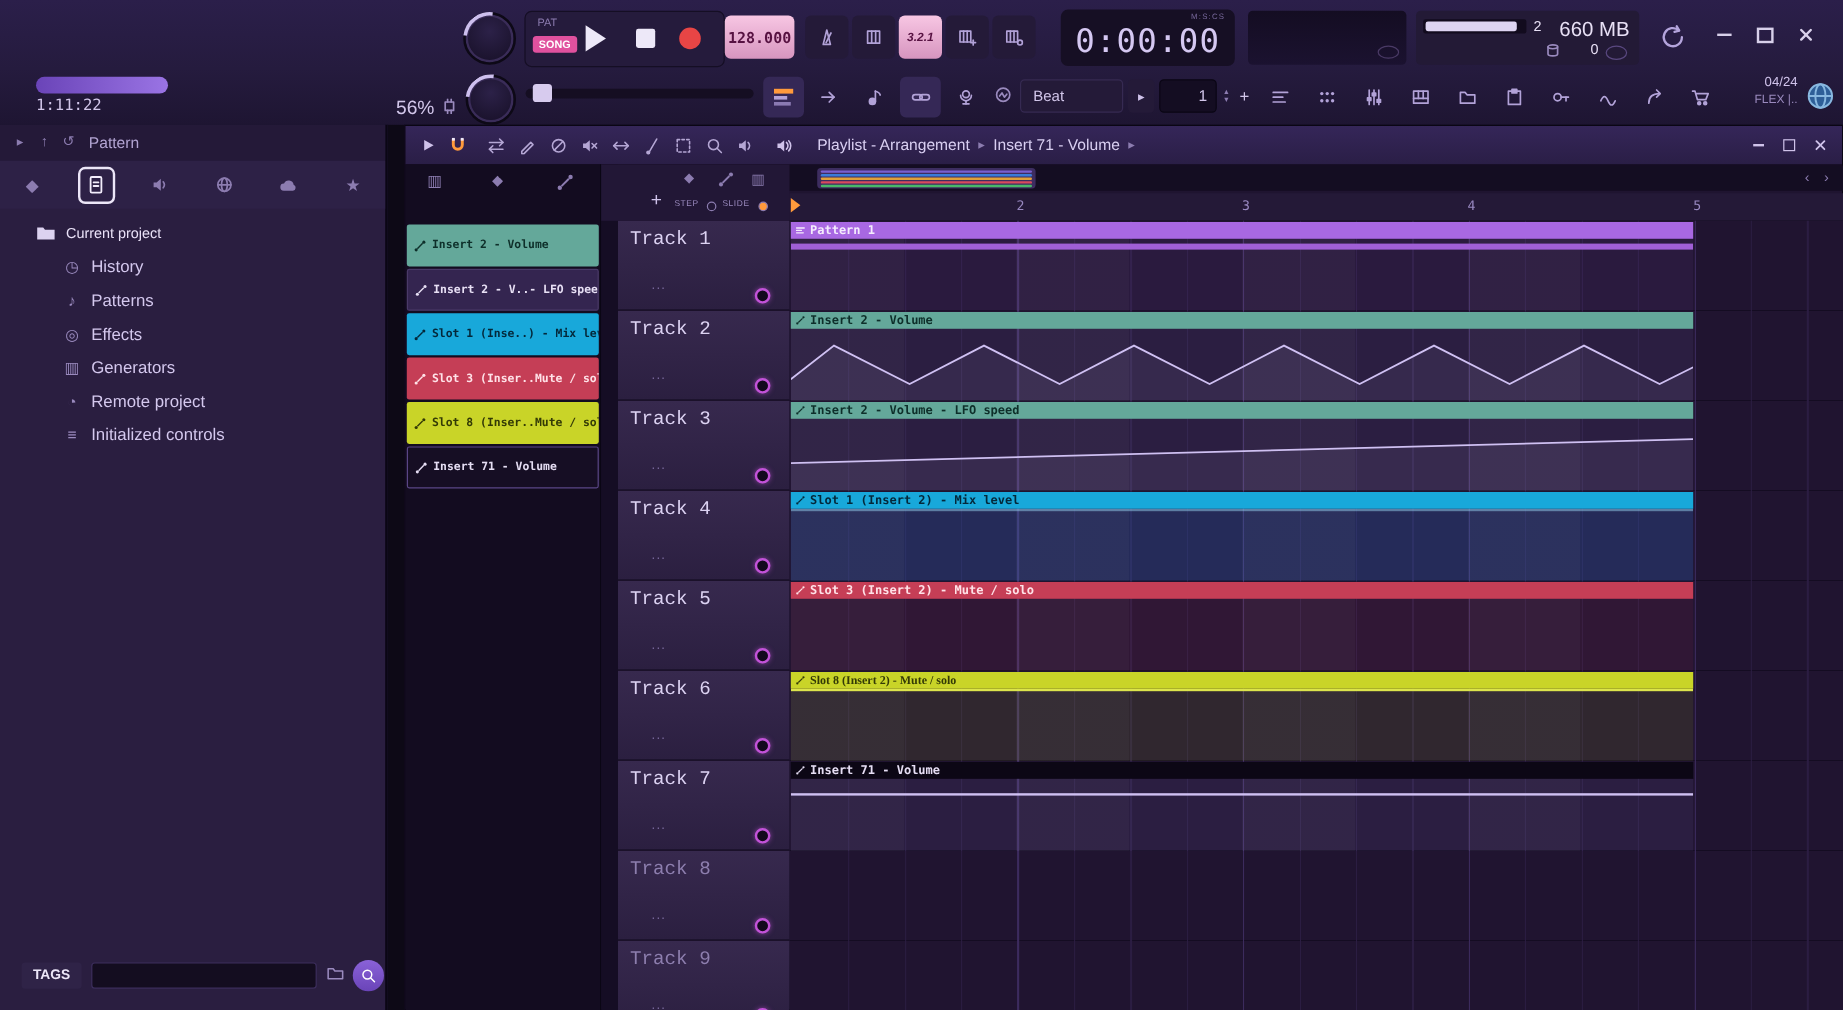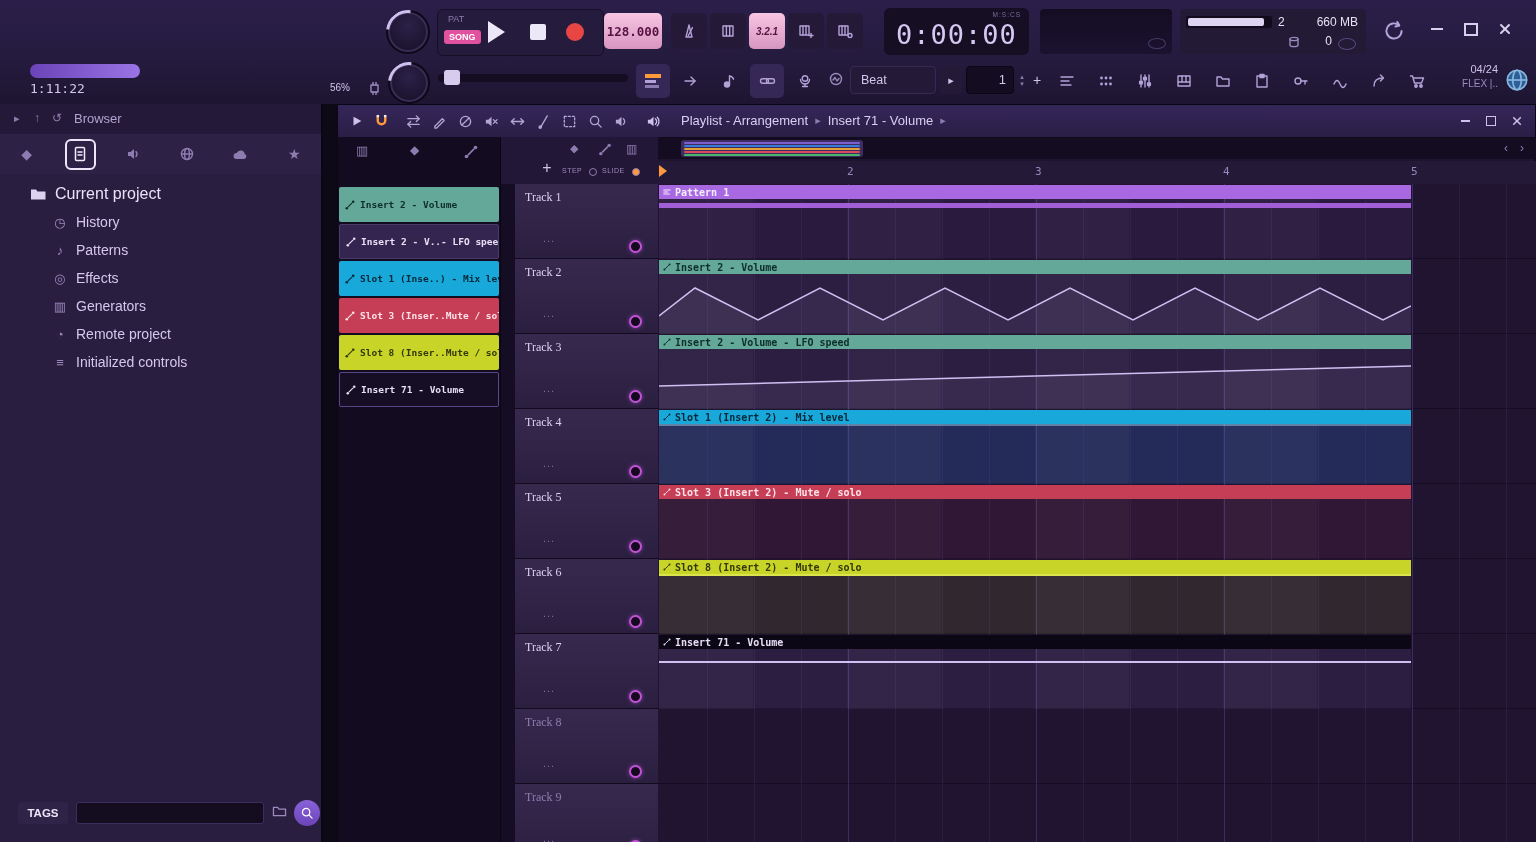--- a/index.html
+++ b/index.html
@@ -62,21 +62,21 @@
   .corner{position:absolute;left:163px;top:32px;width:157px;height:47px;background:#221736;}
   .hscroll{position:absolute;left:320px;top:33px;width:878px;height:21px;background:#140d22;}
   .hs-view{position:absolute;left:23px;top:2px;width:182px;height:17px;background:#3d2d60;border-radius:3px;overflow:hidden;}
   .hs-line{position:absolute;left:3px;width:176px;height:2px;border-radius:1px;}
   .ruler{position:absolute;left:320px;top:56px;width:878px;height:23px;background:#241937;border-bottom:1px solid #0f0a18;}
   .ruler-num{position:absolute;top:4px;font-family:"DejaVu Sans Mono",monospace;font-size:11px;color:#9888c0;}
 
   .theaders{position:absolute;left:177px;top:79px;width:143px;height:659px;overflow:hidden;}
   .tcell{position:relative;height:74px;border-bottom:1px solid #120b1e;
          background:linear-gradient(180deg,#37294e,#2b1f40);}
-  .tname{position:absolute;left:10px;top:6px;font-family:Liberation Serif, serif;font-size:12px;color:#dcd2f2;}
+  .tname{position:absolute;left:10px;top:6px;font-family:Liberation Mono, monospace;font-size:16px;color:#dcd2f2;}
   .tcell.dim .tname{color:#8d7eae;}
   .tdots{position:absolute;left:28px;top:48px;color:#7a6a9e;font-size:11px;letter-spacing:1px;}
   .led{position:absolute;right:16px;top:56px;width:9px;height:9px;border-radius:50%;
        border:2px solid #c253d8;background:#14091e;box-shadow:0 0 4px rgba(194,83,216,.6);}
 
   .grid{position:absolute;left:320px;top:79px;width:878px;height:659px;background-color:#201430;
         background-image:
           repeating-linear-gradient(90deg,transparent 0 187px,#3c2b5e 187px 188px),
           repeating-linear-gradient(90deg,transparent 0 46px,#2b1d42 46px 47px),
           repeating-linear-gradient(180deg,transparent 0 74px,#140c22 74px 75px);
@@ -154,21 +154,21 @@
 
     <div class="ab" style="left:1040px;top:9px;width:132px;height:45px;background:linear-gradient(180deg,#140d22,#1b1230);border-radius:4px;">
       <span class="ab" style="right:6px;bottom:5px;width:16px;height:9px;border:1px solid #4a3a66;border-radius:50%;"></span>
     </div>
 
     <div class="ab" style="left:1180px;top:9px;width:186px;height:45px;background:#231a36;border-radius:4px;">
       <span class="ab" style="left:6px;top:7px;width:86px;height:12px;background:#120b1e;border-radius:2px;">
         <span class="ab" style="left:2px;top:2px;width:76px;height:8px;background:#ded4f2;border-radius:2px;"></span>
       </span>
       <span class="ab" style="left:98px;top:6px;font-size:12px;color:#e8e0f5;">2</span>
-      <span class="ab" style="right:8px;top:6px;font-size:12px;color:#e8e0f5;">660 MB</span>
+      <span class="ab" style="right:8px;top:6px;font-size:17px;color:#e8e0f5;">660 MB</span>
       <span class="ab" style="left:108px;top:27px;color:#9a8abe;">
           <svg width="12" height="12" viewBox="0 0 12 12" class="ic">
             <ellipse cx="6" cy="3" rx="4" ry="1.6"></ellipse>
             <path d="M2 3 v6 a4 1.6 0 0 0 8 0 V3"></path>
           </svg>
         </span>
       <span class="ab" style="right:34px;top:25px;font-size:12px;color:#e8e0f5;">0</span>
       <span class="ab" style="right:10px;top:29px;width:16px;height:10px;border:1px solid #5a4880;border-radius:50%;"></span>
     </div>
 
@@ -192,21 +192,21 @@
           <svg width="12" height="12" viewBox="0 0 12 12" class="ic" style="stroke:#d8d0ea;stroke-width:2;">
             <line x1="2" y1="2" x2="10" y2="10"></line>
             <line x1="10" y1="2" x2="2" y2="10"></line>
           </svg>
         </span>
       </div>
 
     <div class="ab" style="left:30px;top:64px;width:110px;height:14px;border-radius:7px;background:linear-gradient(90deg,#6a44b8,#9a74e4);"></div>
     <span class="ab mono" style="left:30px;top:81px;font-size:13px;color:#d2c6ea;">1:11:22</span>
 
-    <span class="ab" style="left:330px;top:82px;font-size:10px;color:#d2c6ea;text-align:center;">56%</span>
+    <span class="ab" style="left:330px;top:82px;font-size:16px;color:#d2c6ea;text-align:center;">56%</span>
     <span class="ab" style="left:368px;top:82px;color:#9a8abe;">
         <svg width="13" height="13" viewBox="0 0 13 13" class="ic">
           <rect x="3" y="3" width="7" height="7"></rect>
           <line x1="5" y1="0.5" x2="5" y2="3"></line>
           <line x1="8" y1="0.5" x2="8" y2="3"></line>
           <line x1="5" y1="10" x2="5" y2="12.5"></line>
           <line x1="8" y1="10" x2="8" y2="12.5"></line>
         </svg>
       </span>
 
@@ -384,21 +384,21 @@
           </svg>
         </span>
     </div>
   </div>
 
   <div class="browser">
     <div class="br-header">
       <span class="ab" style="left:14px;top:8px;font-size:11px;color:#8c7cb0;">▸</span>
       <span class="ab" style="left:34px;top:7px;font-size:12px;color:#8c7cb0;">↑</span>
       <span class="ab" style="left:52px;top:7px;font-size:12px;color:#8c7cb0;">↺</span>
-      <span class="ab" style="left:74px;top:7px;font-size:13px;">Browser</span>
+      <span class="ab" style="left:74px;top:7px;font-size:13px;">Pattern</span>
     </div>
 
     <div class="br-tabs">
       <div class="br-tab">
           <span>◆</span>
         </div>
       <div class="br-tab sel">
         <span class="doc-frame">
             <span>
               <svg width="14" height="16" viewBox="0 0 14 16" class="ic" style="stroke:#f2edfb;stroke-width:1.5;">
@@ -431,21 +431,21 @@
             <svg width="17" height="14" viewBox="0 0 17 14">
               <path d="M4.5 12 a3 3 0 0 1 .2 -6 a4.2 4.2 0 0 1 8 1 a2.6 2.6 0 0 1 -.6 5 z" fill="#8c7cb0"></path>
             </svg>
           </span>
         </div>
       <div class="br-tab">
           <span>★</span>
         </div>
     </div>
 
-    <div class="tree-row" style="left:30px;top:76px;color:#eae2f8;font-size:16px;">
+    <div class="tree-row" style="left:30px;top:76px;color:#eae2f8;font-size:12px;">
       <span>
           <svg width="17" height="14" viewBox="0 0 17 14">
             <path d="M1 2.5 h5 l1.5 2 h8 v8 h-14.5 z" fill="#dcd2f0"></path>
           </svg>
         </span>
       <span>Current project</span>
     </div>
     <div class="tree-row" style="left:52px;top:104px;">
       <span class="tree-glyph">◷</span>
       <span>History</span>
@@ -848,21 +848,21 @@
                 <line x1="2.8" y1="7.2" x2="7.2" y2="2.8" stroke="currentColor" stroke-width="1.2"></line>
                 <circle cx="8.2" cy="1.8" r="1.2" fill="currentColor"></circle>
               </svg>
             </span>
           <span>Slot 3 (Insert 2) - Mute / solo</span>
         </div>
         <div class="bd" style="background-color:rgba(200,60,95,0.10);"></div>
       </div>
 
       <div class="plclip" style="top:376px;">
-        <div class="hd" style="background: rgb(201, 212, 40); color: rgb(51, 58, 6);">
+        <div class="hd" style="background: rgb(201, 212, 40); color: rgb(51, 58, 6); font-family: Liberation Serif, serif;">
           <span>
               <svg width="8" height="8" viewBox="0 0 10 10">
                 <circle cx="1.8" cy="8.2" r="1.2" fill="currentColor"></circle>
                 <line x1="2.8" y1="7.2" x2="7.2" y2="2.8" stroke="currentColor" stroke-width="1.2"></line>
                 <circle cx="8.2" cy="1.8" r="1.2" fill="currentColor"></circle>
               </svg>
             </span>
           <span>Slot 8 (Insert 2) - Mute / solo</span>
         </div>
         <div class="bd" style="background-color:rgba(200,212,40,0.10);">

